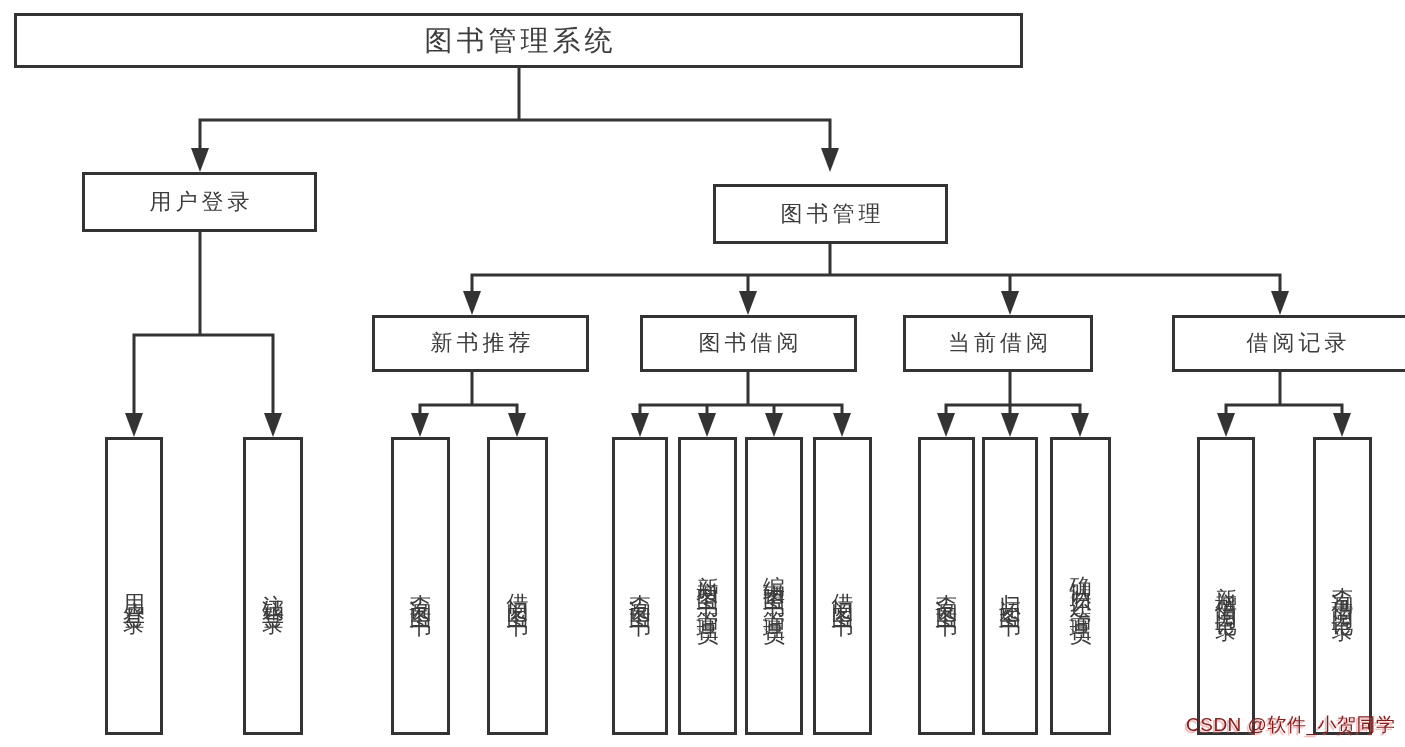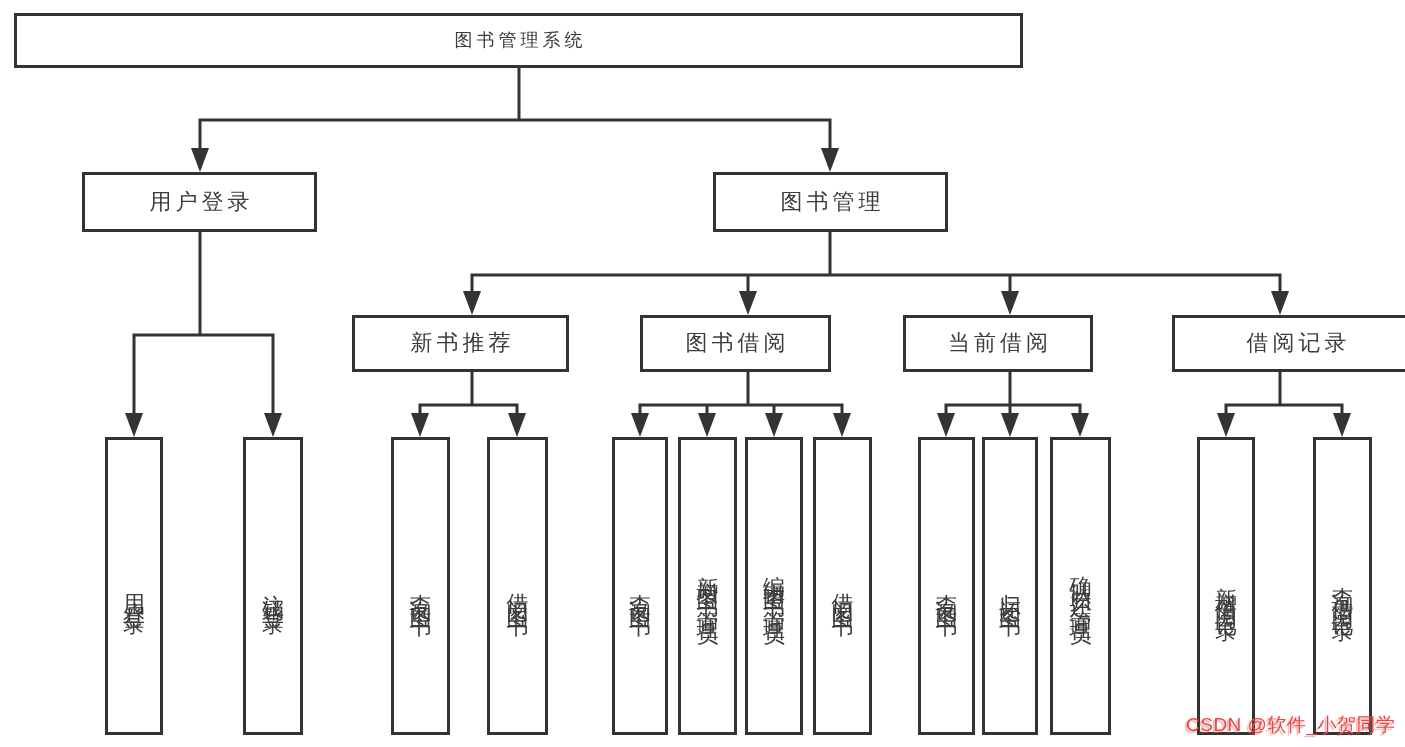--- a/index.html
+++ b/index.html
@@ -10,30 +10,30 @@
   svg.connectors { position:absolute; left:0; top:0; z-index:1; }
   .box {
     position:absolute; z-index:2; background:#ffffff;
     border:3px solid #333333; box-sizing:border-box;
     display:flex; align-items:center; justify-content:center;
   }
   .hlabel {
     font-size:22px; color:#3c3c3c; letter-spacing:4px; margin-right:-4px;
     white-space:nowrap; line-height:1.2;
   }
-  .root .hlabel { font-size:18px; }
+  .root .hlabel { font-size:28px; }
   .vlabel {
     writing-mode:vertical-rl; text-orientation:mixed;
     font-size:22px; color:#3c3c3c; letter-spacing:7px; margin-bottom:-7px;
     line-height:1.1;
   }
   .watermark {
     position:absolute; left:1186px; top:712px; z-index:3;
     font-size:19px; letter-spacing:0.5px; white-space:nowrap;
-    color:#ef4444; text-shadow:-2px 2px 1px rgba(234,102,102,0.55);
+    color:#7f1d1d; text-shadow:-2px 2px 1px rgba(234,102,102,0.55);
   }
 </style>
 </head>
 <body>
 
 <div class="canvas">
 
   <svg class="connectors" width="1405" height="747" viewBox="0 0 1405 747">
     <g stroke="#333333" stroke-width="3" fill="none">
       <g>
@@ -81,28 +81,28 @@
     </g>
   </svg>
 
   <div class="box root" style="left:14px;top:13px;width:1009px;height:55px">
     <span class="hlabel">图书管理系统</span>
   </div>
 
   <div class="box" style="left:82px;top:172px;width:235px;height:60px">
     <span class="hlabel">用户登录</span>
   </div>
-  <div class="box" style="left:713px;top:172px;width:235px;height:60px">
+  <div class="box" style="left:713px;top:184px;width:235px;height:60px">
     <span class="hlabel">图书管理</span>
   </div>
 
-  <div class="box" style="left:352px;top:315px;width:217px;height:57px">
+  <div class="box" style="left:372px;top:315px;width:217px;height:57px">
     <span class="hlabel">新书推荐</span>
   </div>
-  <div class="box" style="left:640px;top:315px;width:191px;height:57px">
+  <div class="box" style="left:640px;top:315px;width:217px;height:57px">
     <span class="hlabel">图书借阅</span>
   </div>
   <div class="box" style="left:903px;top:315px;width:190px;height:57px">
     <span class="hlabel">当前借阅</span>
   </div>
   <div class="box" style="left:1172px;top:315px;width:249px;height:57px">
     <span class="hlabel">借阅记录</span>
   </div>
 
   <div class="box leaf" style="left:105px;top:437px;width:58px;height:298px">

